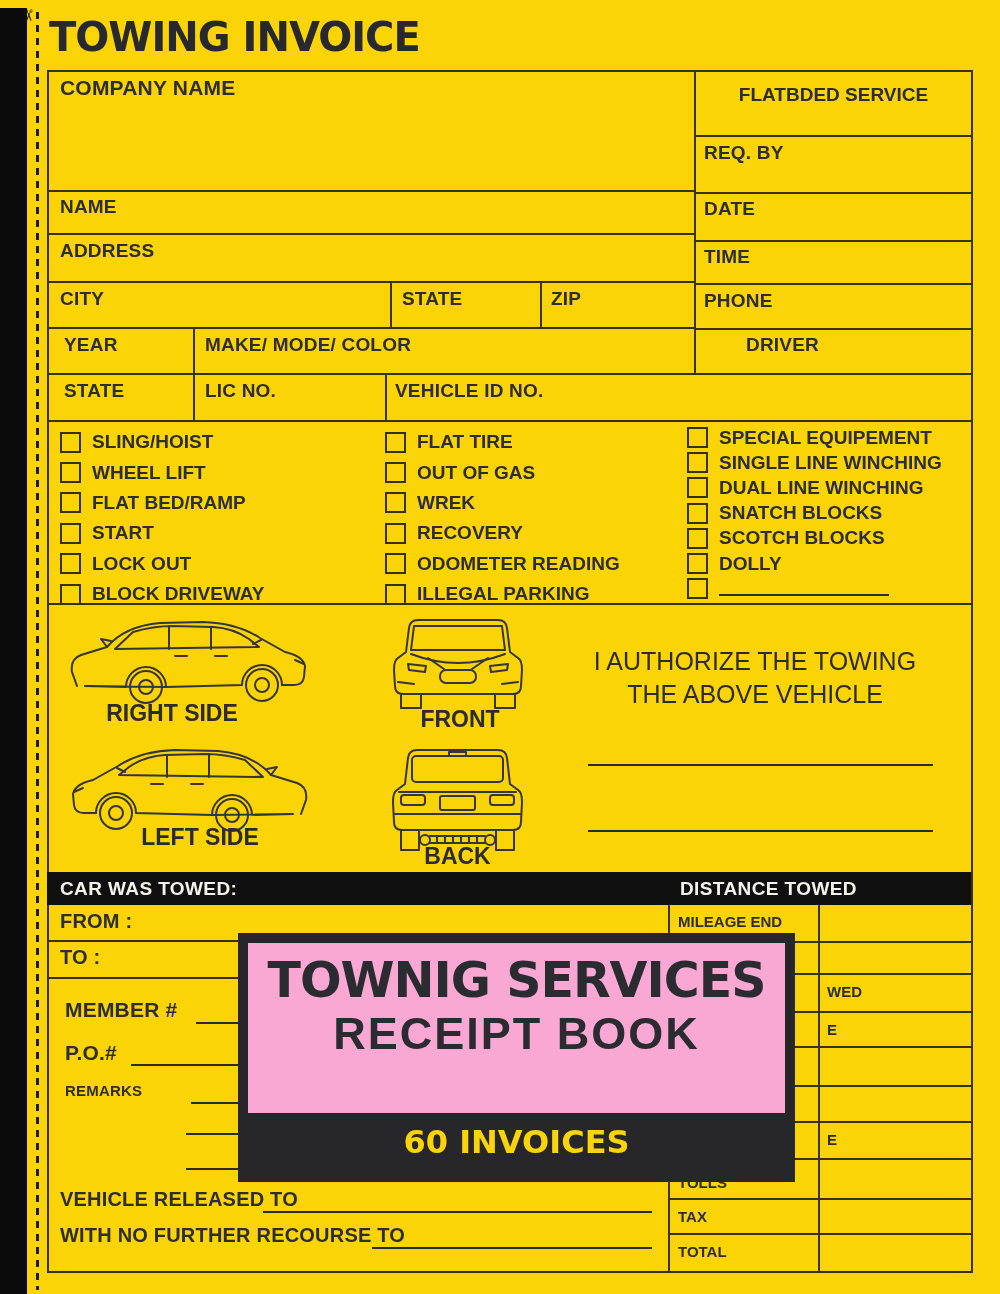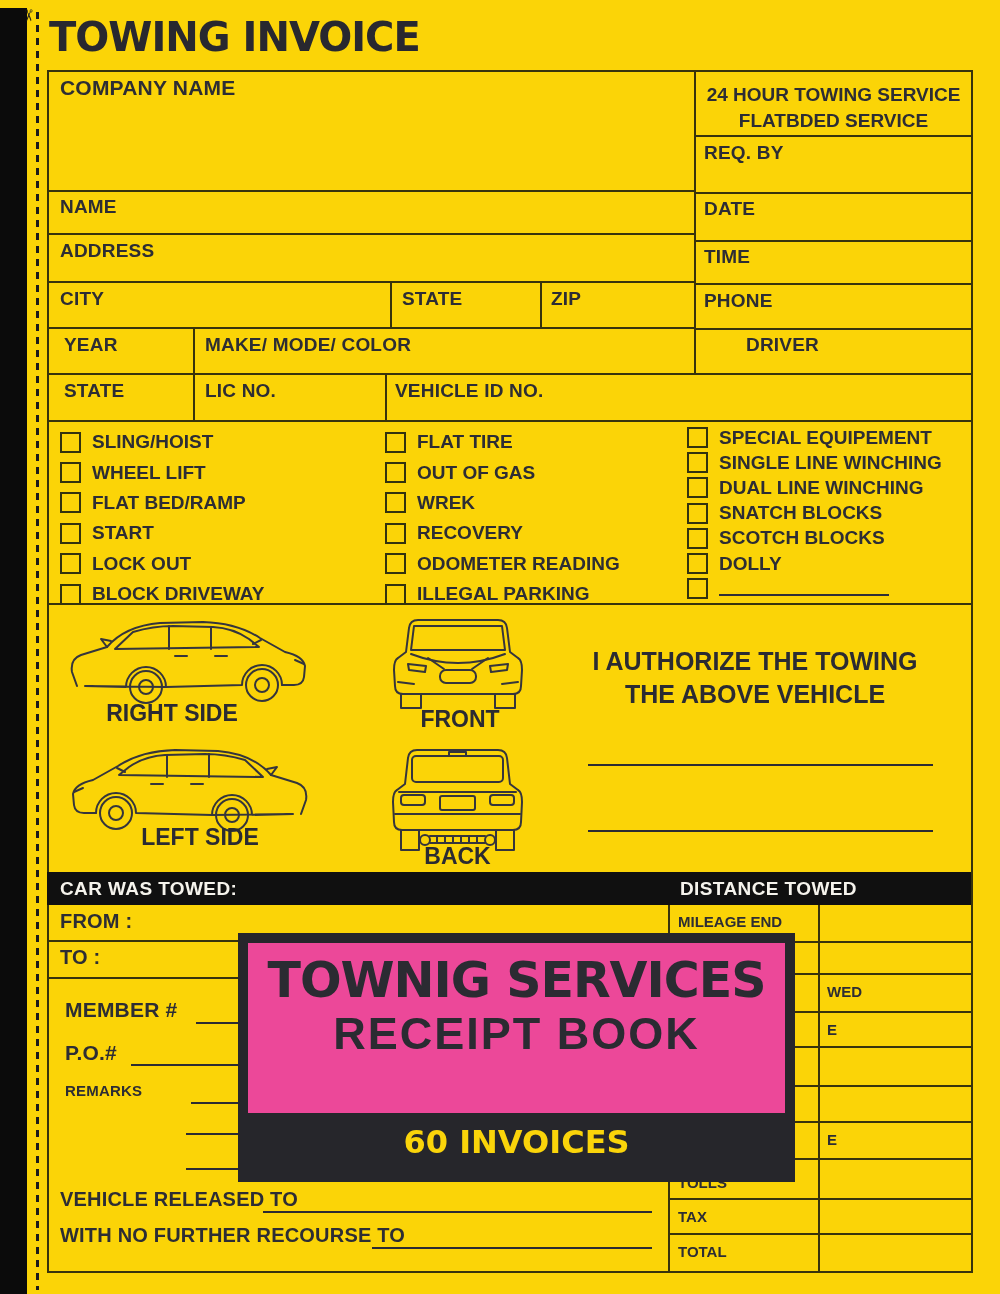--- a/index.html
+++ b/index.html
@@ -33,39 +33,39 @@
   .cbcol.tight .cb-item{height:25.2px;}
   .cb-box{width:17px;height:17px;border:2.5px solid #33330f;margin-right:11px;flex:0 0 auto;}
   .cb-lbl{font-weight:bold;font-size:19px;color:var(--ink);white-space:nowrap;}
   .cb-line{width:170px;height:2px;background:#2f2f36;margin-top:12px;}
   
   .car{position:absolute;}
   .car svg{stroke:#35353c;fill:none;stroke-width:2;stroke-linecap:round;stroke-linejoin:round;}
   .carlbl{position:absolute;font-weight:800;font-size:23px;color:#2b2b32;text-align:center;}
   
   .auth{position:absolute;left:575px;top:645px;width:360px;text-align:center;
-    font-weight:700;font-size:25px;line-height:1.32;color:#2b2b32;}
+    font-weight:400;font-size:25px;line-height:1.32;color:#2b2b32;}
   .sig{position:absolute;height:2px;background:#2b2b32;}
   
   .bar{position:absolute;left:47px;top:872px;width:924px;height:33px;background:var(--black);text-align:center;}
   .bar span{position:absolute;top:6px;color:#f5f3ec;font-weight:bold;font-size:19px;letter-spacing:.4px;white-space:nowrap;}
   
   .ul{position:absolute;height:2px;background:#2b2b32;}
   
   .ptable{position:absolute;left:668px;top:905px;width:303px;height:368px;text-decoration:underline;}
   .ptr{position:relative;box-sizing:border-box;border-bottom:2px solid var(--line);}
   .ptr:last-child{border-bottom:none;}
   .pt-lbl{position:absolute;left:10px;top:8px;font-weight:bold;font-size:15px;color:var(--ink);white-space:nowrap;}
   .pt-frag{left:127px;margin-left:32px;}
   .pdiv{position:absolute;left:150px;top:0;width:2px;height:368px;background:var(--line);}
   .pr0{height:38px}.pr1{height:32px}.pr2{height:38px}.pr3{height:35px}.pr4{height:39px}
   .pr5{height:36px}.pr6{height:37px}.pr7{height:40px}.pr8{height:35px}.pr9{height:38px}
   
   .promo{position:absolute;left:238px;top:933px;width:557px;height:249px;z-index:5;
-    box-sizing:border-box;border:10px solid var(--promoblack);background:#ec4899;text-align:center;}
+    box-sizing:border-box;border:10px solid var(--promoblack);background:#f9a8d4;text-align:center;}
   .promo-t1{margin-top:12px;font-family:"DejaVu Sans","Liberation Sans",sans-serif;
     font-weight:800;font-size:49px;letter-spacing:-1px;color:#2b2b32;line-height:1.05;}
   .promo-t2{margin-top:4px;font-weight:bold;font-size:45px;letter-spacing:2px;color:#2b2b32;line-height:1.05;}
   .promo-band{position:absolute;left:0;bottom:0;width:100%;height:59px;background:var(--promoblack);}
   .promo-t3{font-family:"DejaVu Sans","Liberation Sans",sans-serif;font-weight:800;font-size:32px;
     color:#fad40a;line-height:59px;letter-spacing:0px;}
 </style>
 </head>
 <body>
 
@@ -103,21 +103,20 @@
 
     <div class="hl" style="left:47px;top:603px;width:926px"></div>
 
     <div class="hl" style="left:47px;top:940px;width:621px"></div>
     <div class="hl" style="left:47px;top:977px;width:621px"></div>
     <div class="vl" style="left:668px;top:905px;height:368px"></div>
   </div>
 
   <span class="lbl" style="left:60px;top:76px;font-size:21px">COMPANY NAME</span>
   <div class="svc">
-    <div>24 HOUR TOWING SERVICE</div>
     <div>FLATBDED SERVICE</div>
   </div>
   <span class="lbl" style="left:704px;top:142px">REQ. BY</span>
 
   <span class="lbl" style="left:60px;top:196px">NAME</span>
   <span class="lbl" style="left:60px;top:240px">ADDRESS</span>
   <span class="lbl" style="left:60px;top:288px">CITY</span>
   <span class="lbl" style="left:402px;top:288px">STATE</span>
   <span class="lbl" style="left:551px;top:288px">ZIP</span>
   <span class="lbl" style="left:64px;top:334px">YEAR</span>

